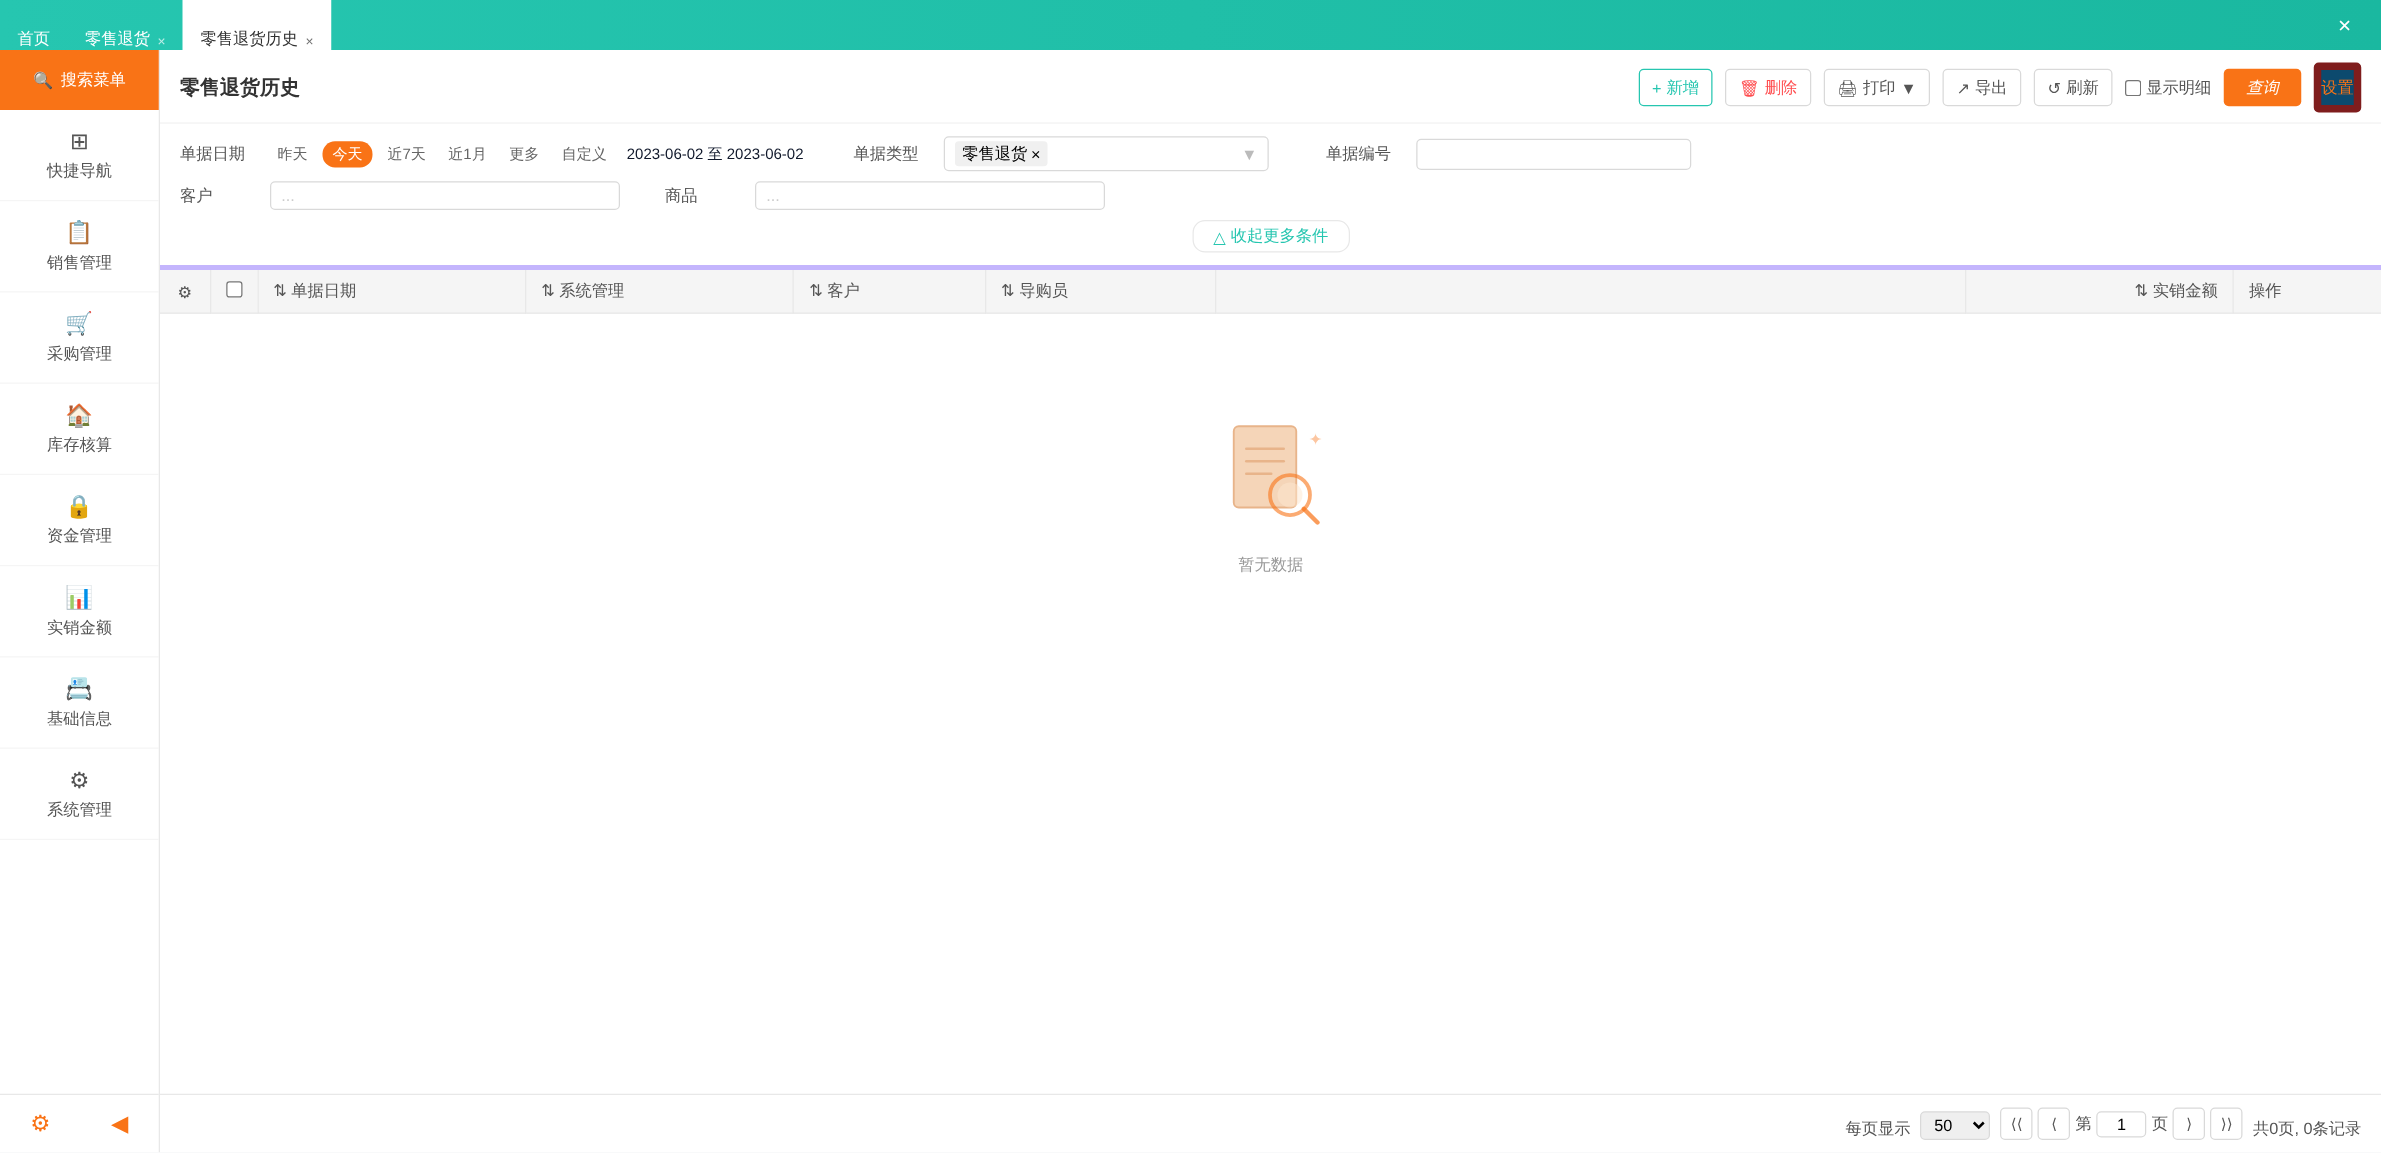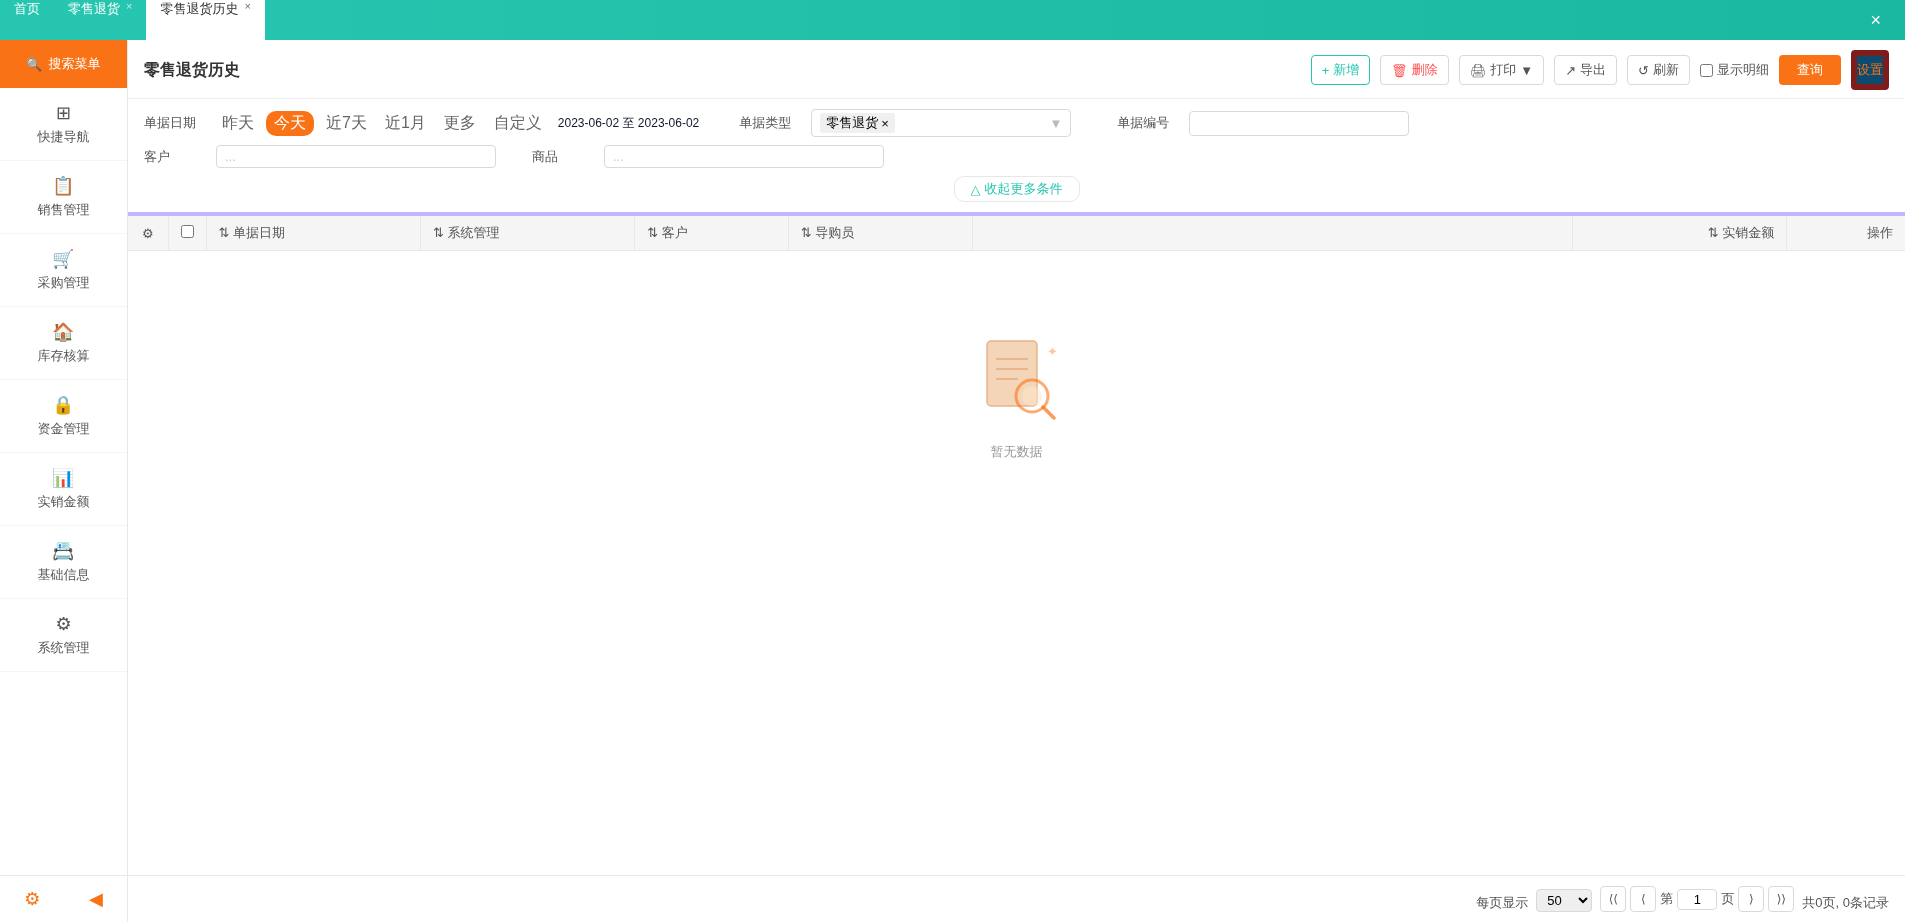--- a/index.html
+++ b/index.html
@@ -10,21 +10,21 @@
       height: 40px;
       background: linear-gradient(90deg, #26c6b0, #1ab8a0);
       display: flex;
       align-items: center;
       padding: 0 0 0 0;
       flex-shrink: 0;
     }
     .tab-item {
       height: 40px;
       display: flex;
-      align-items: flex-start;
+      align-items: flex-end;
       padding: 0 14px;
       color: #fff;
       cursor: pointer;
       font-size: 13px;
       white-space: nowrap;
       gap: 6px;
     }
     .tab-item.active {
       background: #fff;
       color: #333;
@@ -158,20 +158,21 @@
       cursor: pointer;
     }
     .btn-query {
       background: #f97316;
       color: #fff;
       border: none;
       padding: 6px 18px;
       border-radius: 4px;
       cursor: pointer;
       font-size: 13px;
+      font-style: italic;
     }
     .btn-setting {
       background: #0c4a6e;
       color: #f97316;
       border: 6px solid #7f1d1d;
       padding: 5px 0;
       border-radius: 4px;
       cursor: pointer;
       font-size: 13px;
     }
@@ -198,21 +199,21 @@
     }
     .date-quick-btns {
       display: flex;
       align-items: center;
       gap: 6px;
     }
     .date-quick-btn {
       padding: 2px 6px;
       border-radius: 3px;
       cursor: pointer;
-      font-size: 16px;
+      font-size: 12px;
       color: #666;
     }
     .date-quick-btn.active {
       background: #f97316;
       color: #fff;
       border-radius: 10px;
       padding: 2px 8px;
     }
     .date-range {
       font-size: 12px;
@@ -541,21 +542,21 @@
             <th>
               <span>⇅ 客户</span>
             </th>
             <th>
               <span>⇅ 导购员</span>
             </th>
             <th style="width:600px;"></th>
             <th style="text-align:right;">
               <span>⇅ 实销金额</span>
             </th>
-            <th style="text-align:right;">
+            <th style="text-align:left;">
               <span>操作</span>
             </th>
           </tr>
         </thead>
         <tbody>
 
           <tr>
             <td colspan="9" style="padding: 0; border: none;">
               <div class="empty-state">
 

